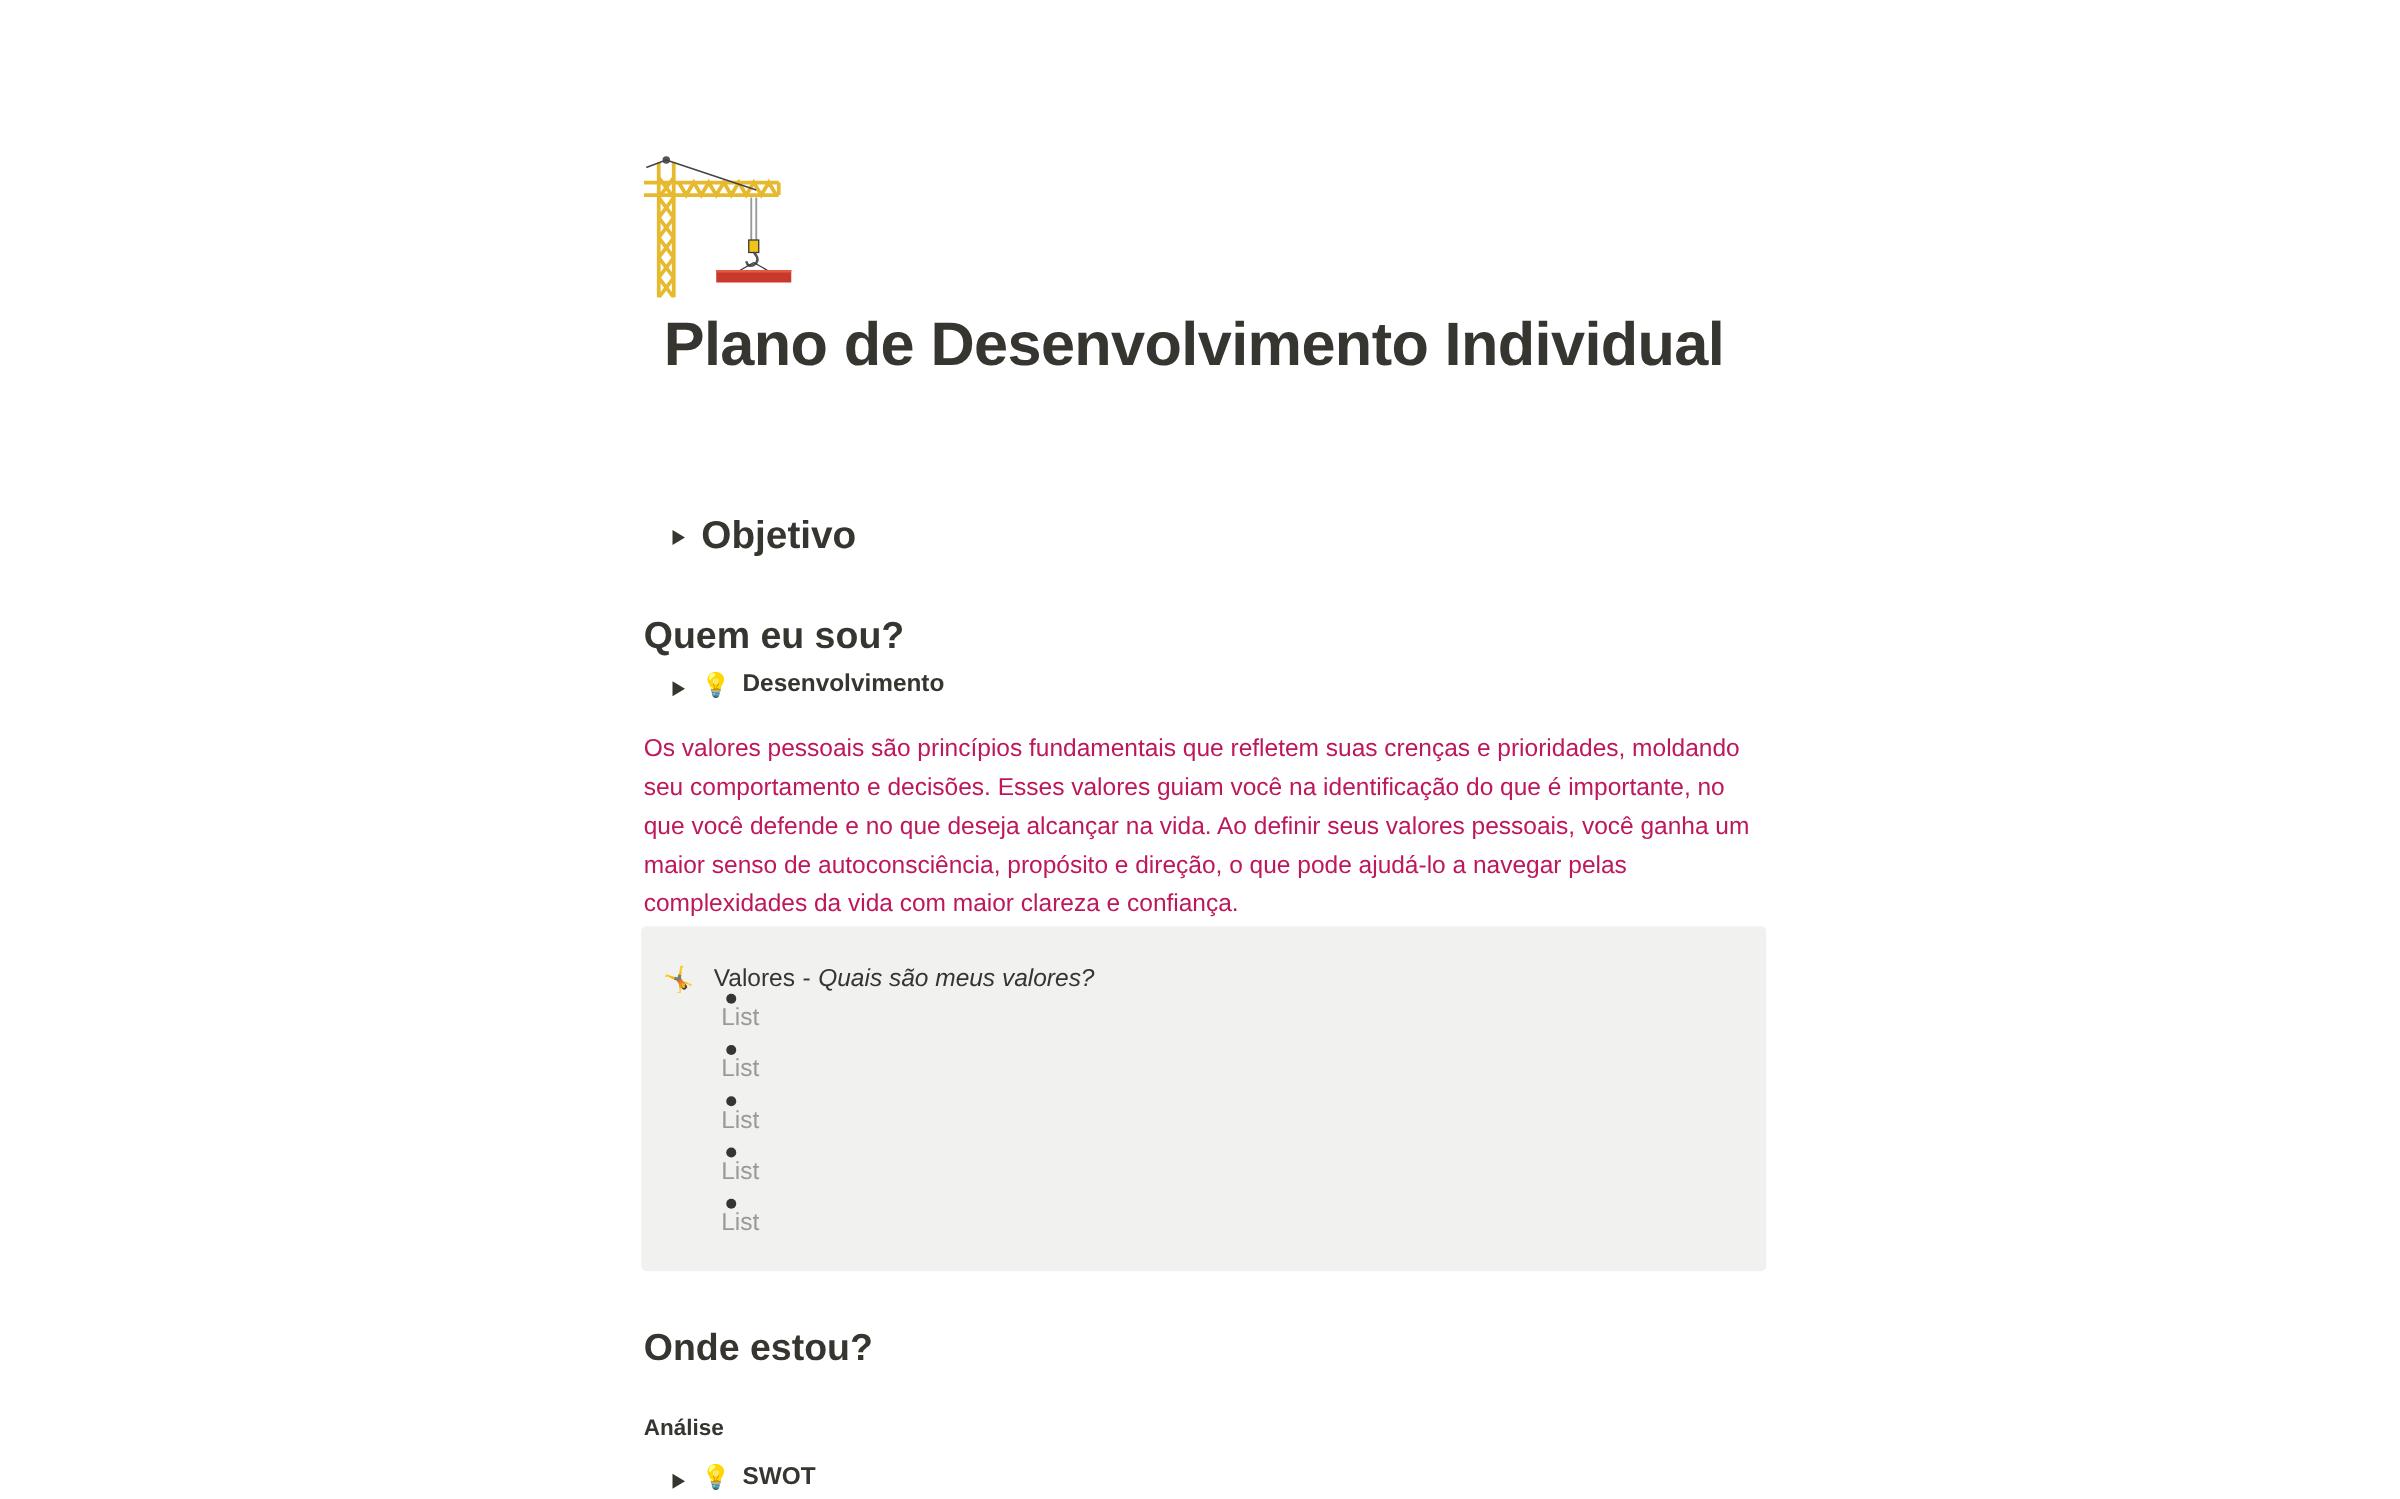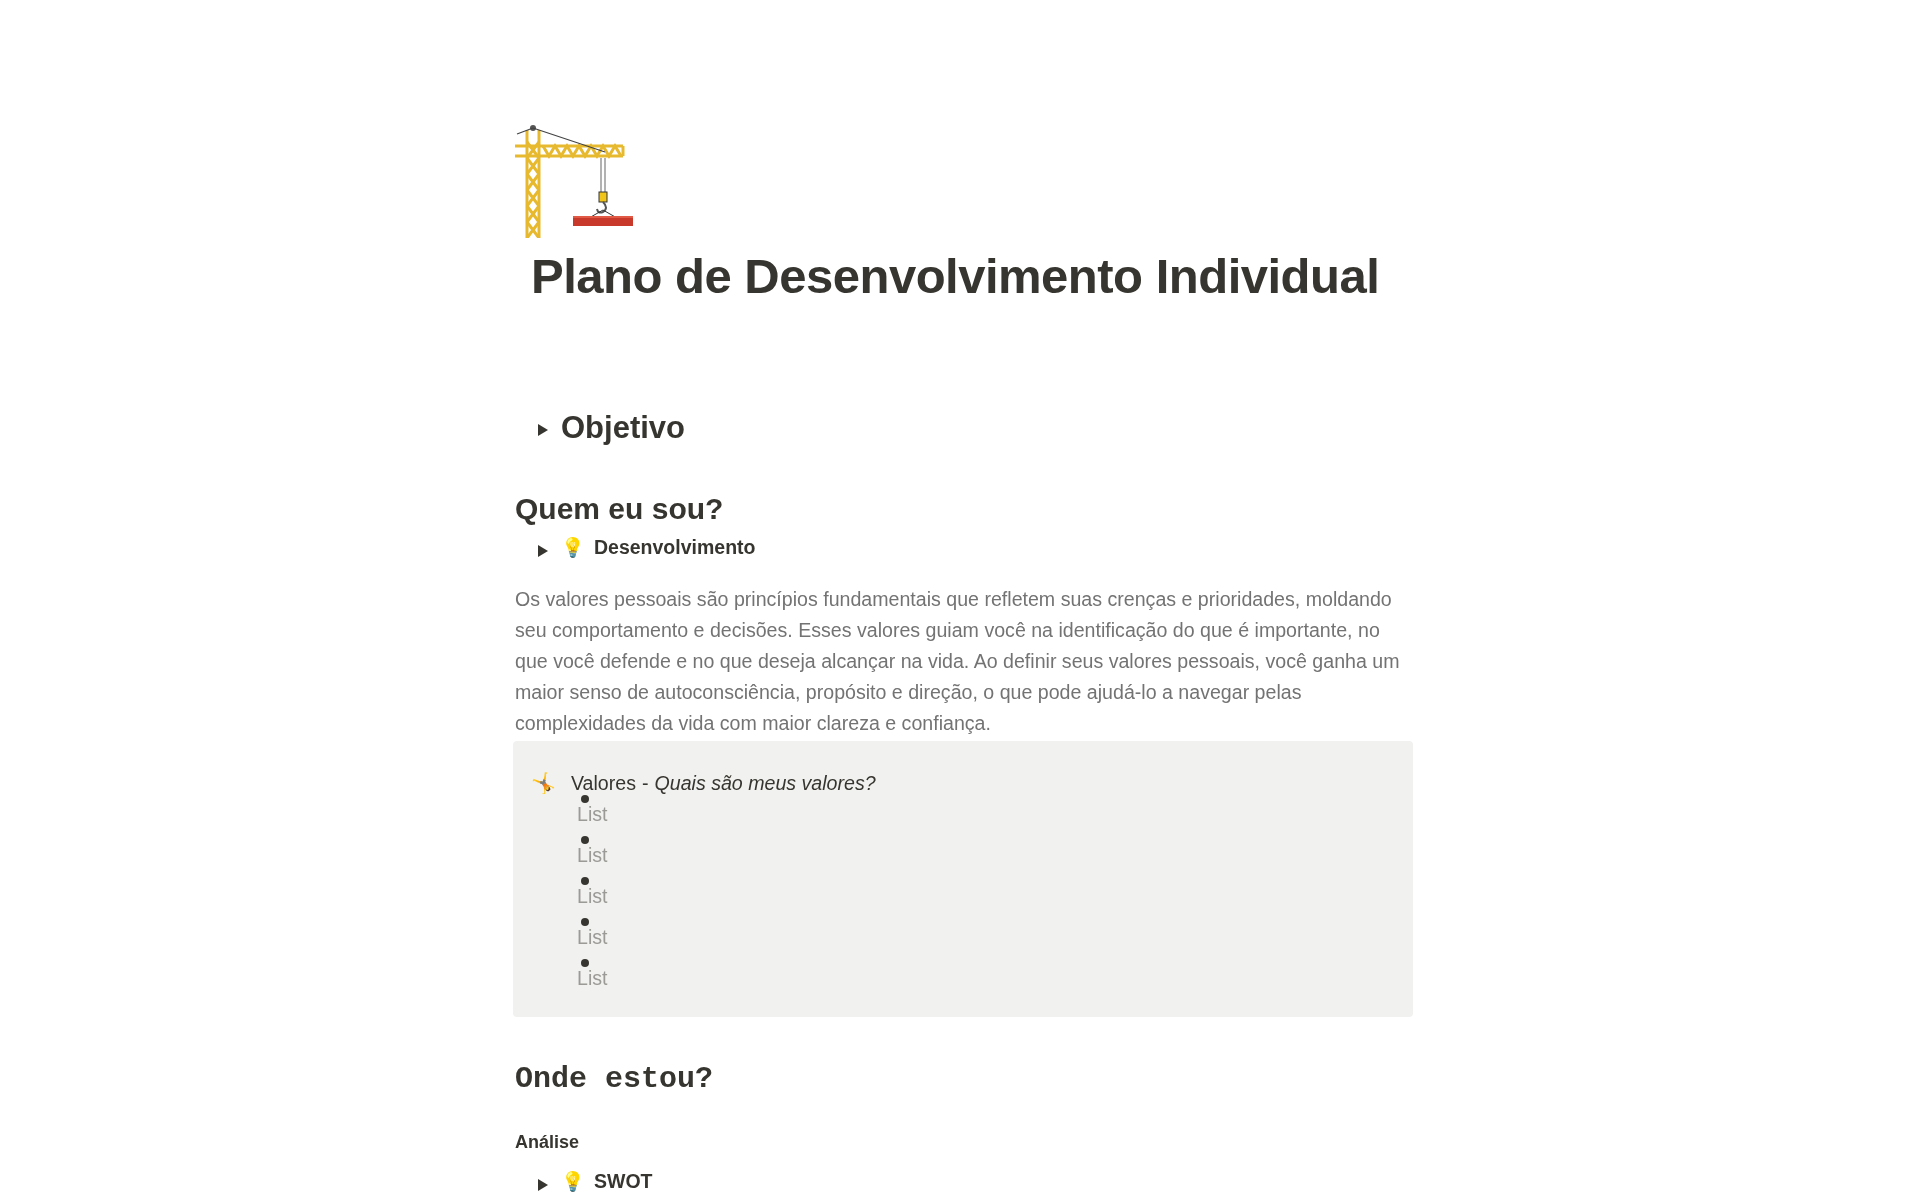--- a/index.html
+++ b/index.html
@@ -67,21 +67,21 @@
     }
     .h1-toggle .tri-wrap { width: 30px; }
     .heading {
       position: absolute;
       left: 0;
       margin: 0;
       font-weight: 700;
       text-align: right;
     }
     .h-quem { top: 489px; font-size: 30px; line-height: 40px; }
-    .h-onde { top: 1067px; font-size: 30px; line-height: 40px; margin-top: -8px; font-family: Liberation Mono, monospace; }
+    .h-onde { top: 1067px; font-size: 30px; line-height: 40px; margin-top: -8px; }
     .h-analise { top: 1125px; font-size: 18px; line-height: 34px; }
     .small-toggle {
       height: 30px;
       font-size: 19.5px;
       font-weight: 700;
     }
     .small-toggle .emoji {
       width: 33px;
       font-size: 19px;
       display: inline-block;
@@ -89,21 +89,21 @@
     .t-auto { top: 536px; }
     .t-swot { top: 1170px; }
     .para {
       position: absolute;
       left: 0;
       top: 584px;
       width: 900px;
       font-size: 19.6px;
       line-height: 31px;
       margin: 0;
-      color: #737373;
+      color: #be185d;
     }
     .callout {
       position: absolute;
       left: -2px;
       top: 741px;
       width: 900px;
       height: 276px;
       background: #f1f1ef;
       border-radius: 4px;
     }

